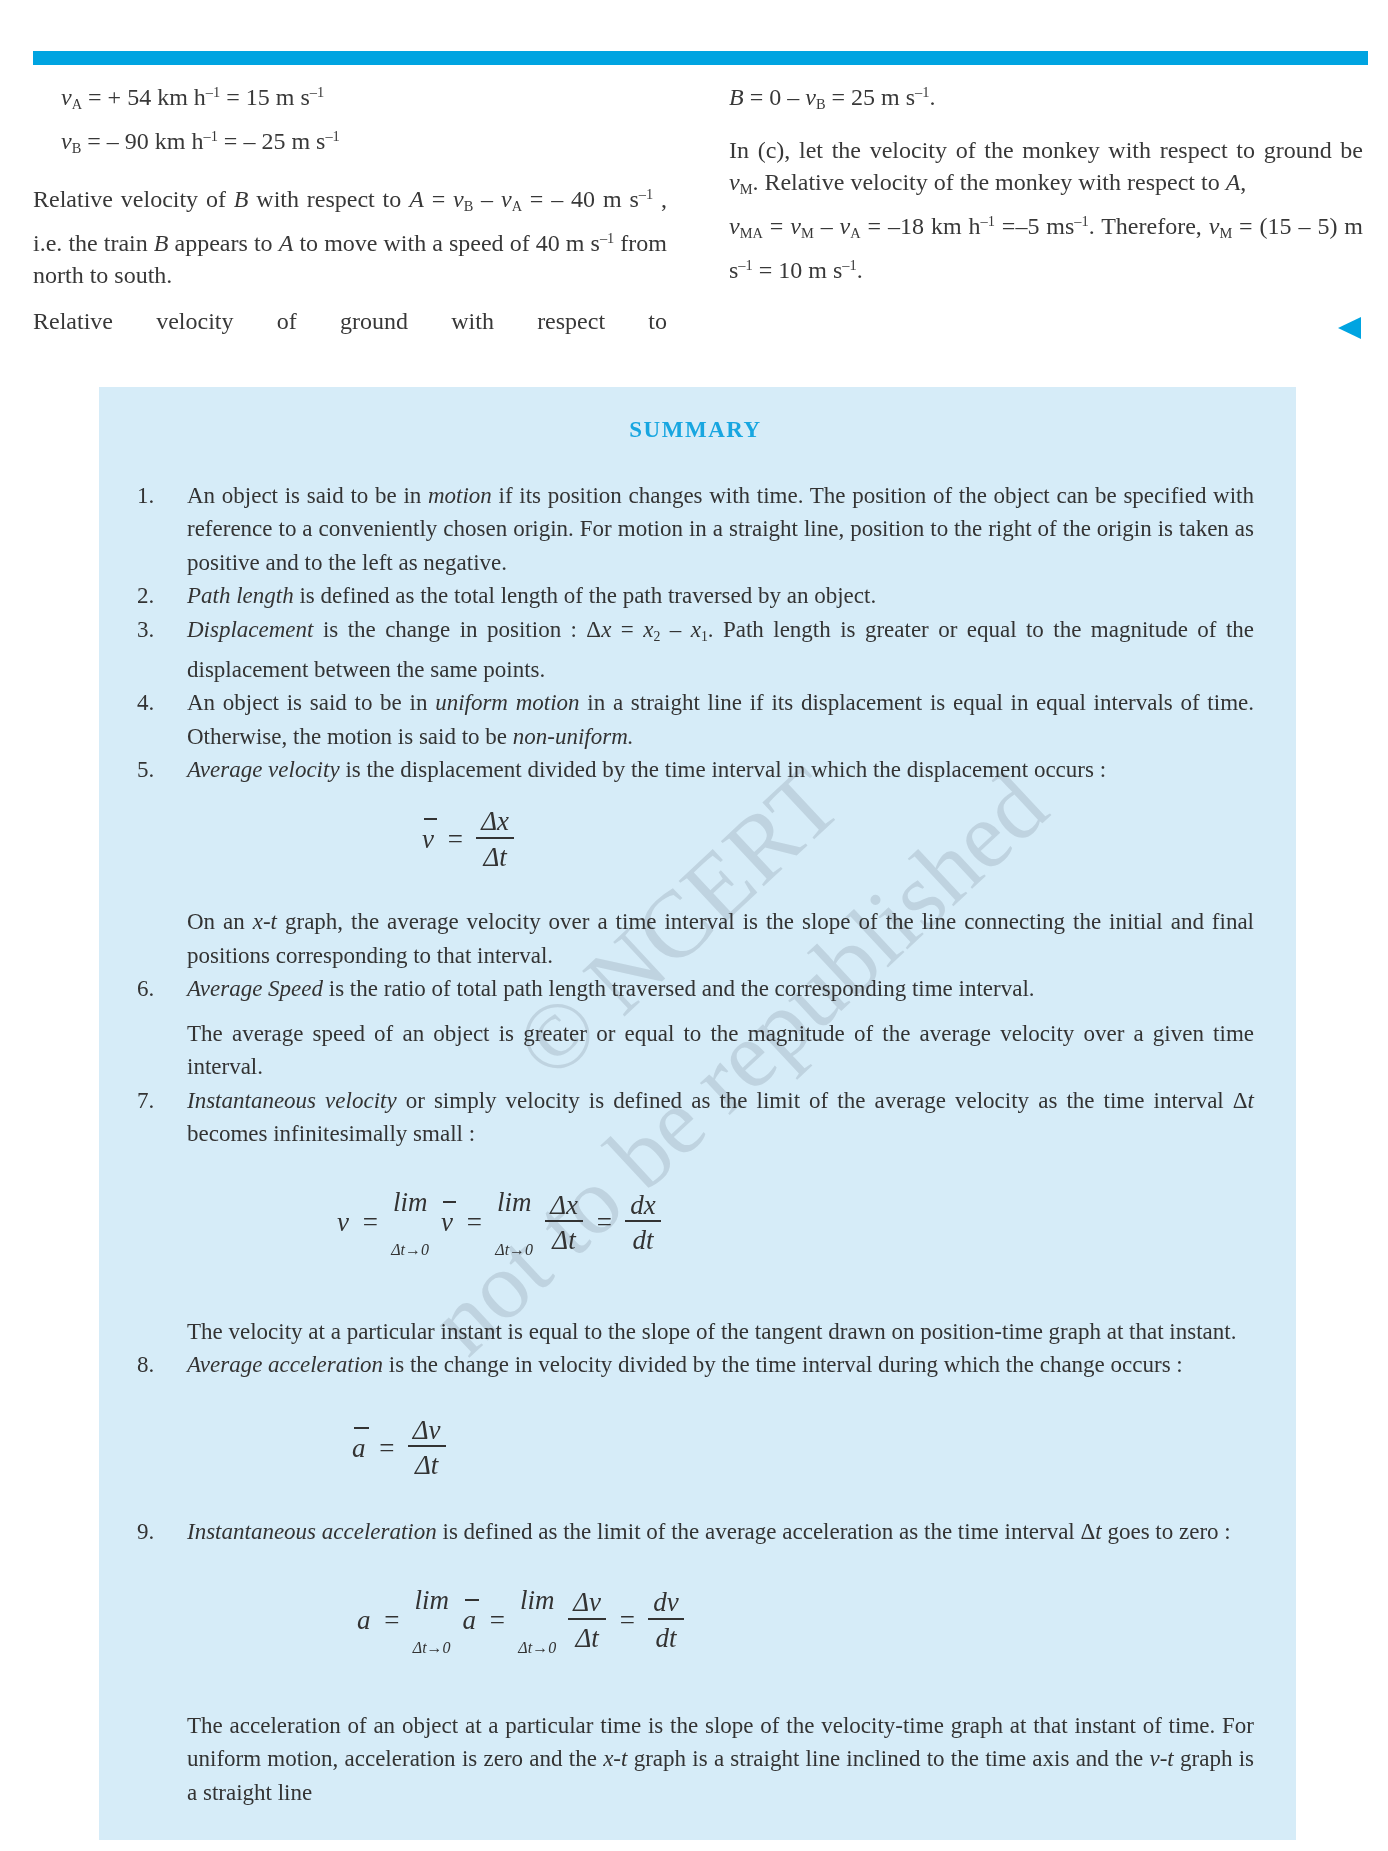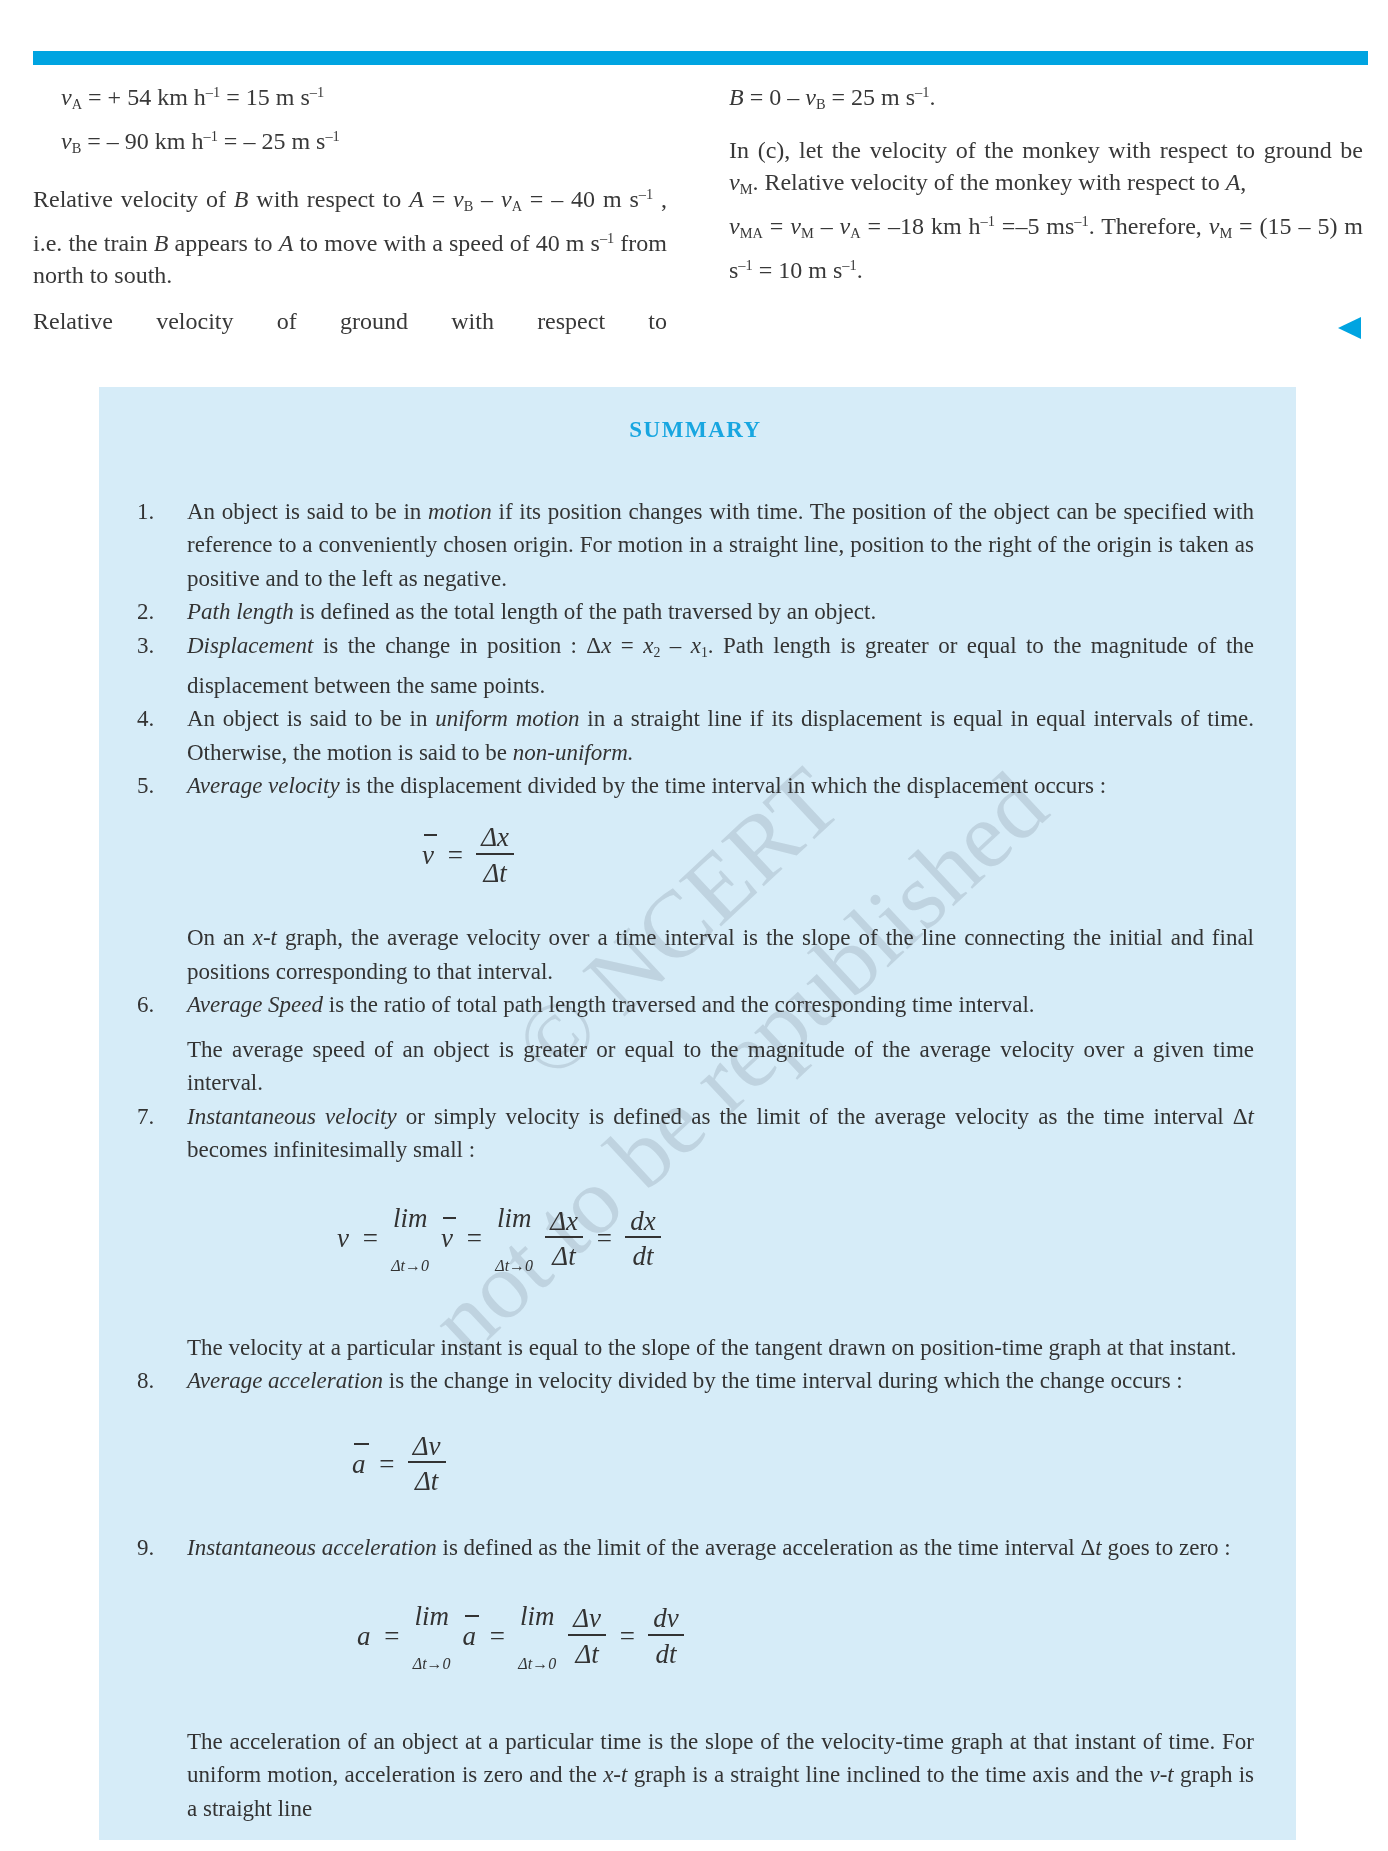--- a/index.html
+++ b/index.html
@@ -40,21 +40,21 @@
   }
 
   
   .summary-box {
     position:absolute; left:99px; top:387px; width:1197px; height:1453px;
     background:#d6ecf8; padding:26px 42px 0 38px; overflow:hidden;
     font-size:23px; line-height:33.5px; color:#333333;
   }
   .summary-title {
     text-align:center; color:#18a6e0; font-size:23px; font-weight:bold;
-    letter-spacing:1.5px; margin-bottom:48px;
+    letter-spacing:1.5px; margin-bottom:32px;
   }
   .item { display:grid; grid-template-columns:50px 1fr; position:relative; z-index:2; }
   .item .num { grid-column:1; }
   .item .txt, .item .note, .item .equation { grid-column:2; }
   .txt { text-align:justify; }
   .note { text-align:justify; margin-top:11px; }
 
   
   .equation {
     display:flex; align-items:center; gap:12px;

